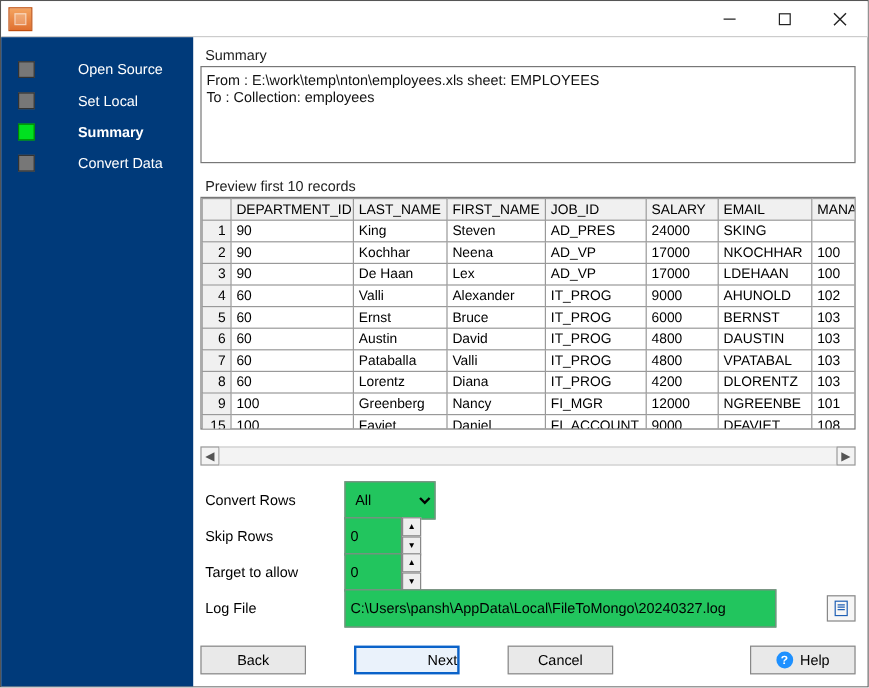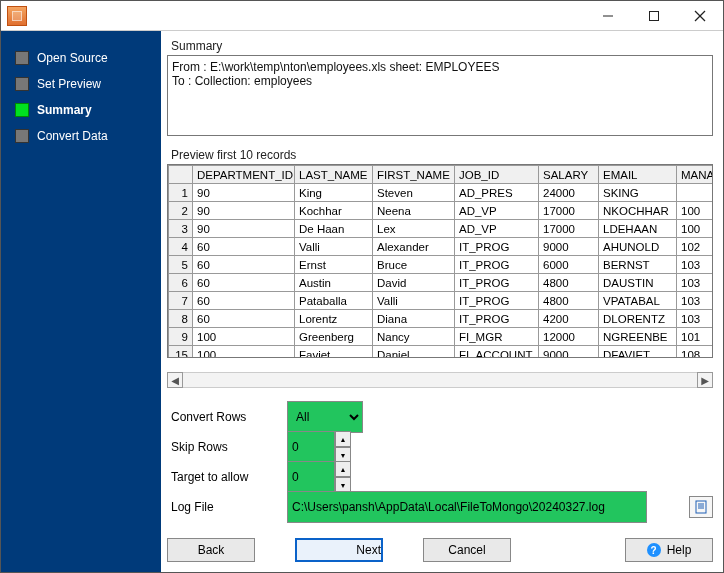--- a/index.html
+++ b/index.html
@@ -6,21 +6,21 @@
   body { margin: 0; padding: 0; background: #fff; }
   .window { width: 724px; height: 573px; border: 1px solid #555; display: flex; flex-direction: column; background:#fff; }
   .titlebar { height: 30px; display: flex; align-items: center; border-bottom: 1px solid #ccc; background:#fff; }
   .titlebar .app-icon { width: 20px; height: 20px; margin: 0 6px; background: linear-gradient(180deg,#f4a460,#e07030); border:1px solid #c05010; display:flex; align-items:center; justify-content:center;}
   .titlebar .app-icon .inner{ width:10px;height:10px; background:#fff3; border:1px solid #fff8;}
   .titlebar .spacer { flex: 1; }
   .titlebar .winbtn { width: 46px; height: 28px; display:flex; align-items:center; justify-content:center; }
   .titlebar .winbtn svg { width:12px; height:12px; }
   .body { flex:1; display:flex; min-height:0; }
   .sidebar { width: 160px; background:#003a7a; color:#fff; padding-top:14px; }
-  .side-item { display:flex; align-items:center; padding:6px 8px 6px 14px; cursor:pointer; position:relative;}
+  .side-item { display:flex; align-items:center; padding:6px 8px 6px 14px; cursor:pointer; position:relative;gap:28px;}
   .side-item .sq { width:14px; height:14px; margin-right:8px; background:#777; border:1px solid #333; }
   .side-item.active .sq { background:#00e020; border-color:#008800;}
   .side-item.active span { font-weight:600; }
   .side-item span { color:#fff; }
   .main { flex:1; display:flex; flex-direction:column; padding: 6px 10px 6px 6px; min-width:0;}
   .label { padding: 2px 0 2px 4px; color:#222; }
   .summary-box { border:1px solid #777; height:84px; padding:4px 4px; color:#111; overflow:auto; background:#fff;}
   .preview-label { margin-top:10px; }
   .table-wrap { border:1px solid #777; overflow:hidden; background:#fff;}
   table.preview { border-collapse:collapse; width:100%; table-layout:fixed;}
@@ -77,21 +77,21 @@
       </div>
   </div>
   <div class="body">
     <div class="sidebar">
       <div class="side-item">
         <div class="sq"></div>
         <span>Open Source</span>
       </div>
       <div class="side-item">
         <div class="sq"></div>
-        <span>Set Preview</span>
+        <span>Set Local</span>
       </div>
       <div class="side-item active">
         <div class="sq"></div>
         <span>Summary</span>
       </div>
       <div class="side-item">
         <div class="sq"></div>
         <span>Convert Data</span>
       </div>
     </div>

